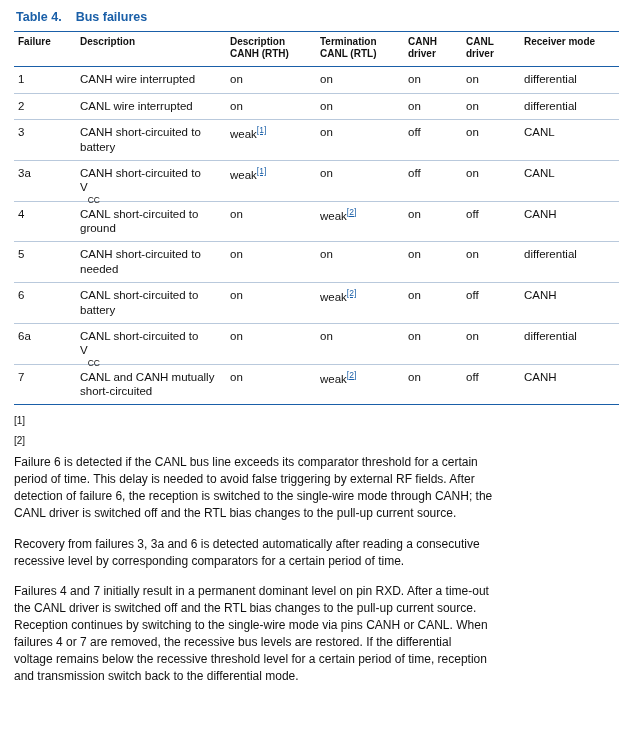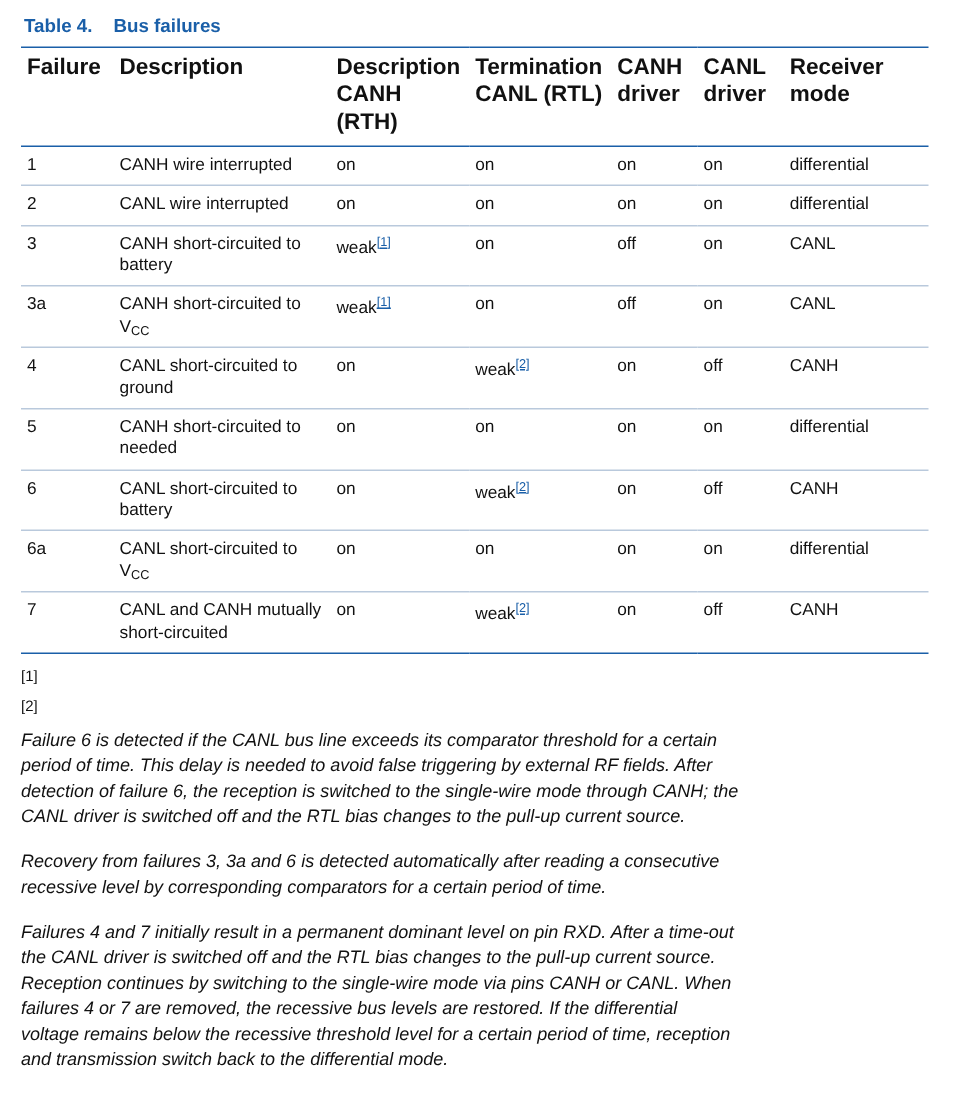--- a/index.html
+++ b/index.html
@@ -37,21 +37,21 @@
 
   
   table.bus {
     border-collapse: collapse;
     width: 605px;
     font-size: 11.5px;
   }
   table.bus thead th {
     text-align: left;
     font-weight: bold;
-    font-size: 15px;
+    font-size: 10px;
     color: #111;
     vertical-align: top;
     padding: 4px 6px 6px 4px;
     border-top: 1.6px solid #1a5fa8;
     border-bottom: 1.1px solid #1a5fa8;
     line-height: 1.22;
   }
   table.bus tbody td {
     vertical-align: top;
     padding: 5px 6px 6px 4px;
@@ -67,21 +67,21 @@
   col.c-rth     { width: 90px; }
   col.c-rtl     { width: 88px; }
   col.c-canh    { width: 58px; }
   col.c-canl    { width: 58px; }
   col.c-recv    { width: 99px; }
 
   sub {
     font-size: 8.5px;
     vertical-align: baseline;
     position: relative;
-    top: 2px;
+    top: 12px;
   }
   sup.fn {
     font-size: 8.5px;
     vertical-align: super;
     color: #1a5fa8;
     text-decoration: underline;
     cursor: pointer;
   }
 
   
@@ -100,21 +100,20 @@
     width: 20px;
     flex: 0 0 20px;
   }
 
   
   .body-text {
     margin-top: 0;
     font-size: 12px;
     line-height: 1.42;
     color: #111;
-    font-style: italic;
   }
   .body-text p {
     margin: 0 0 13px 0;
     text-align: left;
   }
 </style>
 </head>
 <body>
 
 <div class="page">

